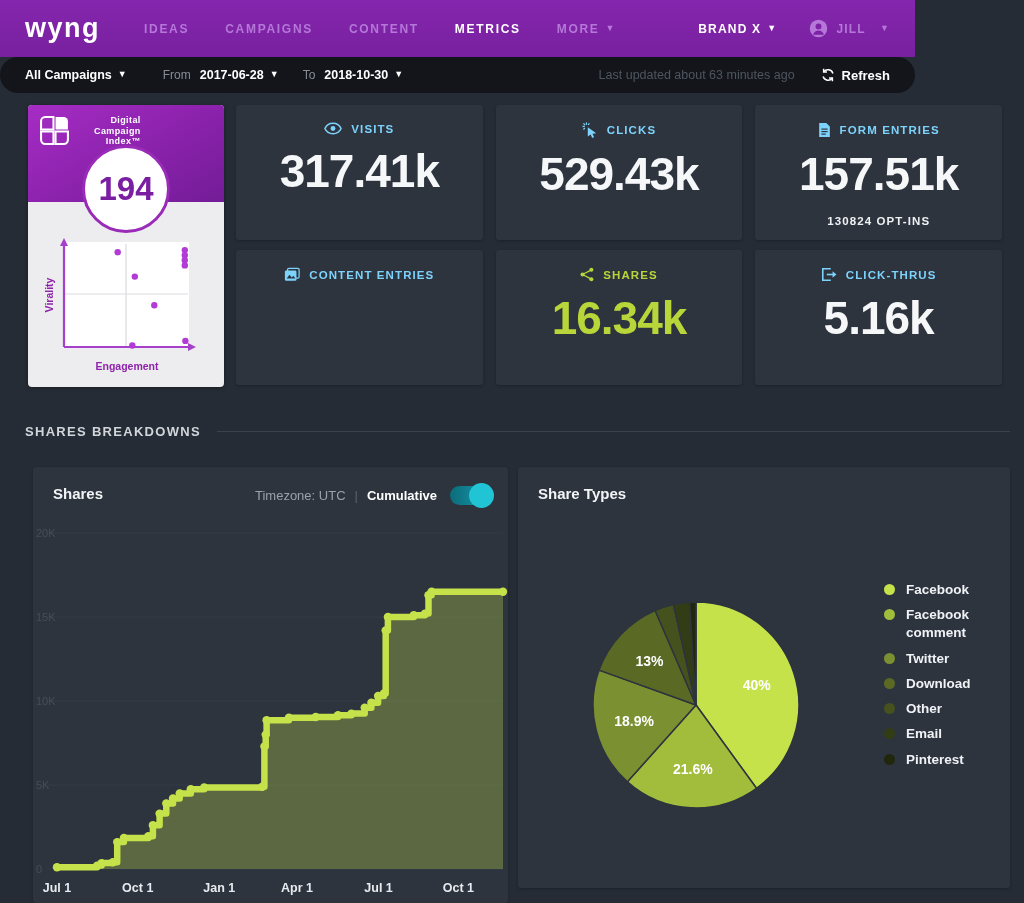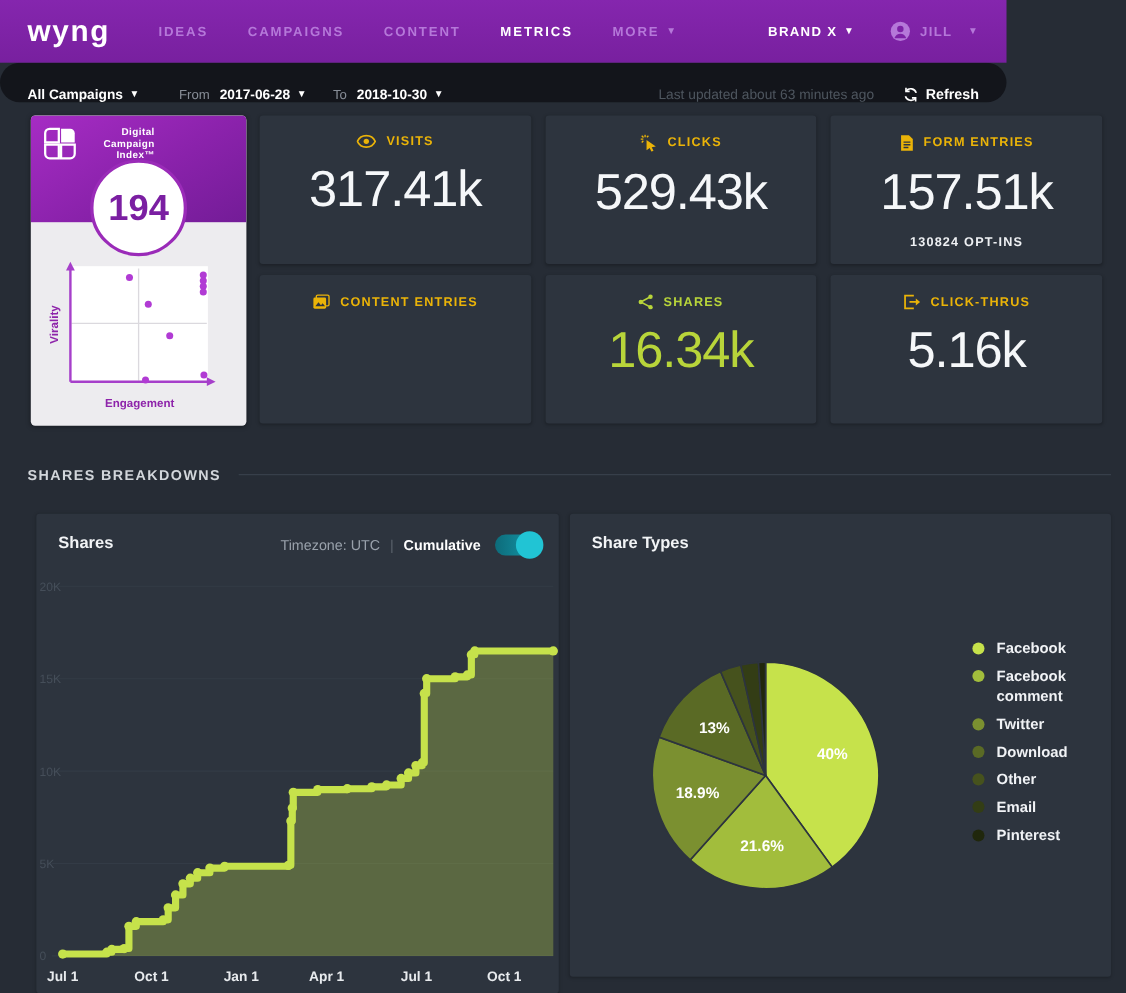--- a/index.html
+++ b/index.html
@@ -23,21 +23,21 @@
   .nav-link.active{color:#ffffff;}
   .caret{font-size:9px;margin-left:6px;position:relative;top:-1px;}
   .nav-right{margin-left:auto;display:flex;align-items:center;gap:32px;}
   .brand-select{display:flex;align-items:center;color:#ffffff;font-size:12px;font-weight:bold;letter-spacing:1.2px;cursor:pointer;}
   .user-menu{display:flex;align-items:center;gap:8px;color:#b578d9;font-size:12px;font-weight:bold;letter-spacing:1.2px;cursor:pointer;}
   .user-menu svg{display:block;}
 
   
   .filterbar{
     position:absolute;top:57px;left:0;right:0;height:36px;background:#13151b;
-    display:flex;align-items:flex-end;padding:0 25px;box-sizing:border-box;z-index:4;border-radius:18px;
+    display:flex;align-items:center;padding:0 25px;box-sizing:border-box;z-index:4;border-radius:18px;
   }
   .fb-item{display:flex;align-items:center;color:#ffffff;font-size:12.5px;font-weight:bold;cursor:pointer;}
   .fb-label{color:#878d97;font-size:12px;margin:0 9px 0 24px;font-weight:normal;}
   .fb-campaign{margin-right:12px;}
   .fb-right{margin-left:auto;display:flex;align-items:center;gap:26px;}
   .fb-updated{color:#4e565f;font-size:12.5px;}
   .fb-refresh{display:flex;align-items:center;gap:7px;color:#ffffff;font-size:13px;font-weight:bold;cursor:pointer;}
   .fb-refresh svg{display:block;}
 
   
@@ -58,24 +58,24 @@
   }
   #dci-svg{position:absolute;left:16px;top:131px;}
 
   
   .tiles{position:absolute;left:236px;top:12px;width:766px;display:grid;grid-template-columns:repeat(3,1fr);gap:10px 13px;}
   .tile{
     height:135px;background:#2d343e;border-radius:3px;position:relative;
     display:flex;flex-direction:column;align-items:center;padding-top:17px;box-sizing:border-box;
     box-shadow:0 1px 3px rgba(0,0,0,.25);
   }
-  .tile-head{display:flex;align-items:center;gap:9px;color:#eab308;}
+  .tile-head{display:flex;align-items:center;gap:9px;color:#7dd3fc;}
   .tile-head svg{display:block;}
   .tile-head .lbl{font-size:11.5px;font-weight:bold;letter-spacing:1.1px;}
-  .tile-value{margin-top:9px;font-size:46px;font-weight:normal;color:#f5f7f9;letter-spacing:-1px;}
+  .tile-value{margin-top:9px;font-size:46px;font-weight:bold;color:#f5f7f9;letter-spacing:-1px;}
   .tile.accent .tile-head{color:#b8d53a;}
   .tile.accent .tile-value{color:#b8d53a;}
   .tile-sub{position:absolute;bottom:13px;left:0;width:100%;text-align:center;font-size:11.5px;font-weight:bold;letter-spacing:1.1px;color:#eef0f3;}
 
   
   .section-head{position:absolute;left:25px;top:331px;width:985px;display:flex;align-items:center;}
   .section-title{font-size:13px;font-weight:bold;letter-spacing:1.3px;color:#d2d6db;}
   .section-rule{flex:1;height:1px;background:#3a424d;margin-left:16px;}
 
   

